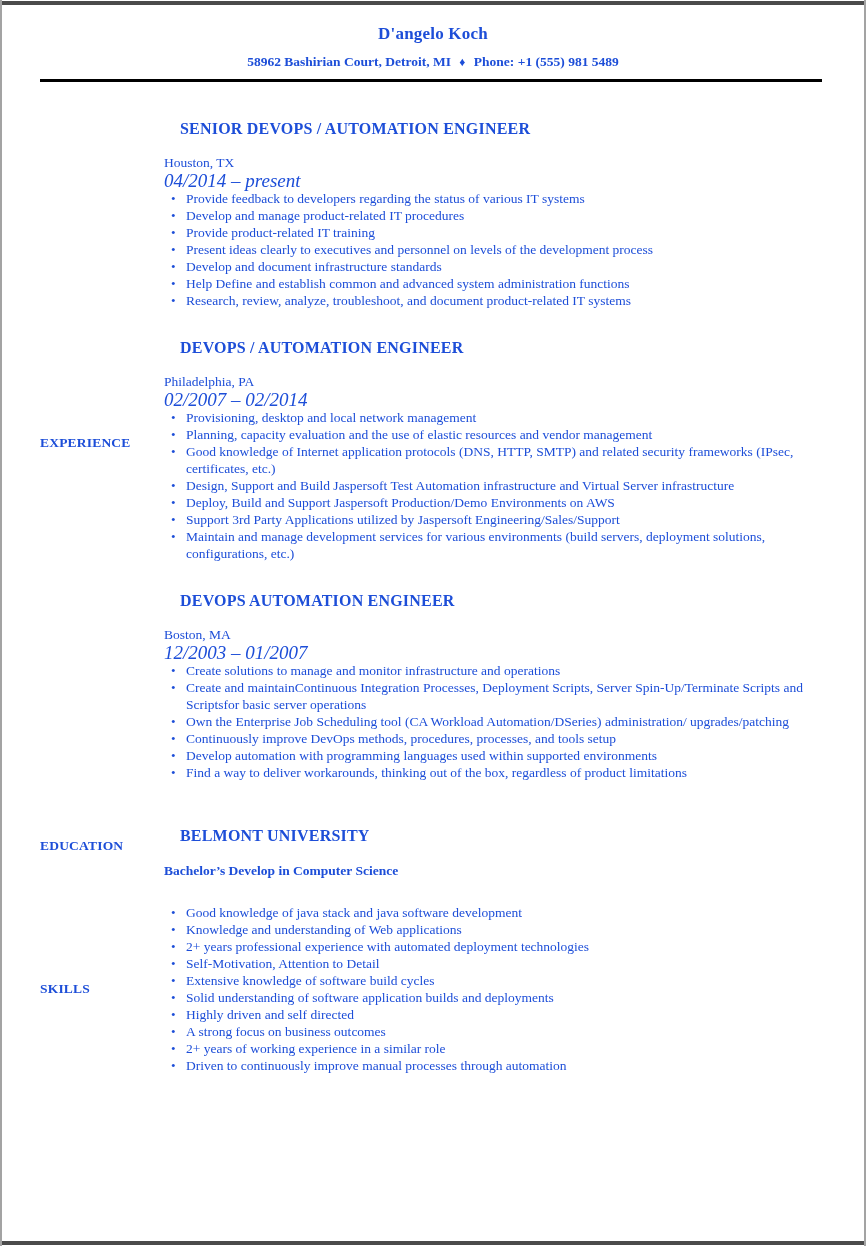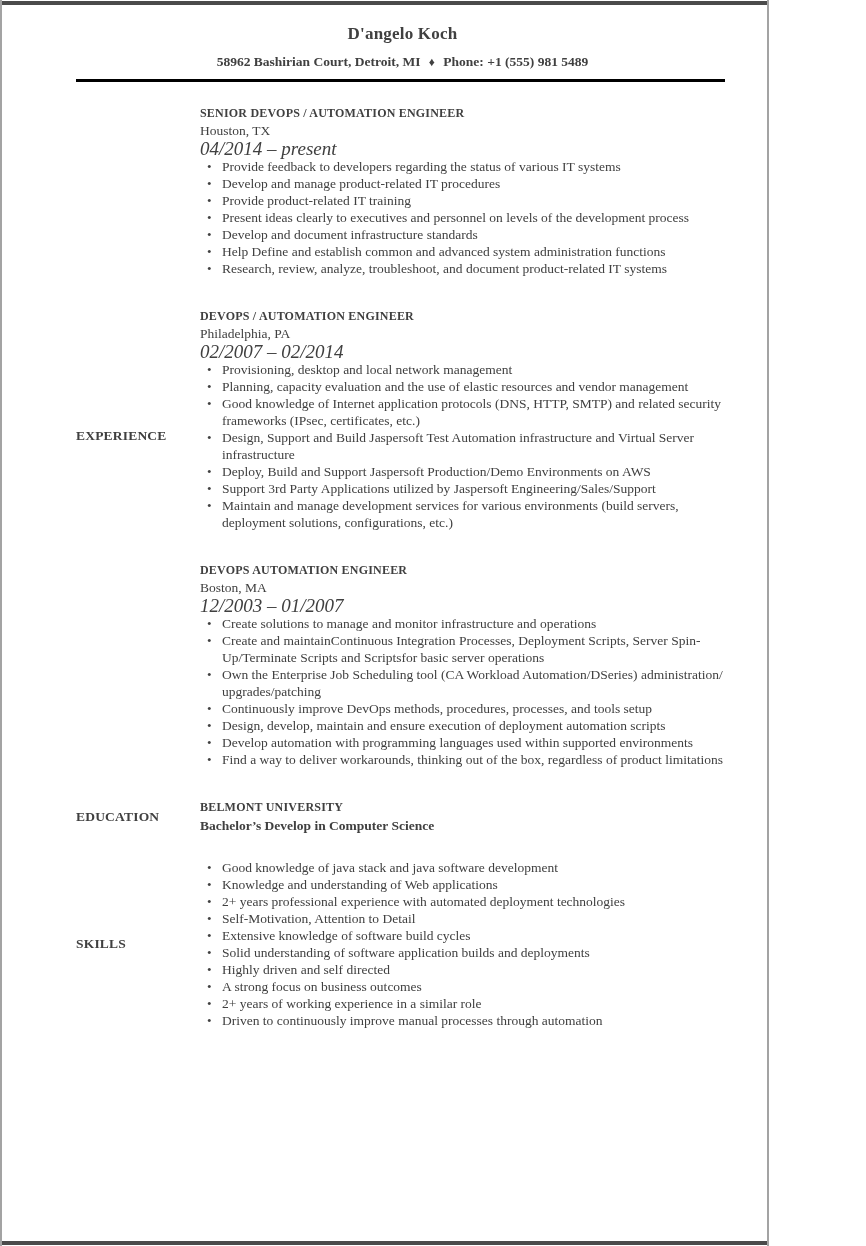--- a/index.html
+++ b/index.html
@@ -1,27 +1,26 @@
 <!DOCTYPE html>
 <html><head>
 <meta charset="utf-8">
 <style>
   html, body { margin: 0; padding: 0; background: #ffffff; }
   .page {
     position: relative;
-    width: 769px;
+    width: 866px;
     height: 1246px;
     box-sizing: border-box;
     background: #ffffff;
     border-left: 2px solid #a3a3a3;
     border-right: 2px solid #a3a3a3;
     font-family: "Liberation Serif", "DejaVu Serif", serif;
-    color: #404040;
+    color: #1d4ed8;
     overflow: hidden;
-    padding-left: 36px;
   }
   .edge { position: absolute; left: 0; right: 0; height: 4px; background: #4b4b4b; }
   .edge.top { top: 1px; }
   .edge.bottom { bottom: 1px; }
 
   header { padding-top: 24px; }
   .name {
     margin: 0;
     text-align: center;
     font-size: 17px;
@@ -52,22 +51,22 @@
     flex: 0 0 124px;
     font-weight: bold;
     font-size: 13.5px;
     line-height: 18px;
     letter-spacing: 0.2px;
   }
   .content { flex: 1 1 auto; min-width: 0; }
 
   .job + .job { margin-top: 30px; }
   .job-title, .school {
-    margin: 0;
-    font-size: 12px;
+    margin: 16px;
+    font-size: 16px;
     line-height: 18px;
     font-weight: bold;
     letter-spacing: 0.2px;
   }
   .loc {
     font-size: 13.5px;
     line-height: 18px;
     font-weight: normal;
   }
   .dates {
@@ -156,21 +155,20 @@
         <article class="job">
           <h2 class="job-title">DEVOPS AUTOMATION ENGINEER</h2>
           <div class="loc">Boston, MA</div>
           <div class="dates">12/2003 – 01/2007</div>
           <ul class="bullets">
 
           <li>Create solutions to manage and monitor infrastructure and operations</li>
               <li>Create and maintainContinuous Integration Processes, Deployment Scripts, Server Spin-Up/Terminate Scripts and Scriptsfor basic server operations</li>
               <li>Own the Enterprise Job Scheduling tool (CA Workload Automation/DSeries) administration/ upgrades/patching</li>
               <li>Continuously improve DevOps methods, procedures, processes, and tools setup</li>
-              <li>Design, develop, maintain and ensure execution of deployment automation scripts</li>
               <li>Develop automation with programming languages used within supported environments</li>
               <li>Find a way to deliver workarounds, thinking out of the box, regardless of product limitations</li>
             </ul>
         </article>
 
       </div>
     </section>
 
     <section class="row">
       <div class="label">EDUCATION</div>

